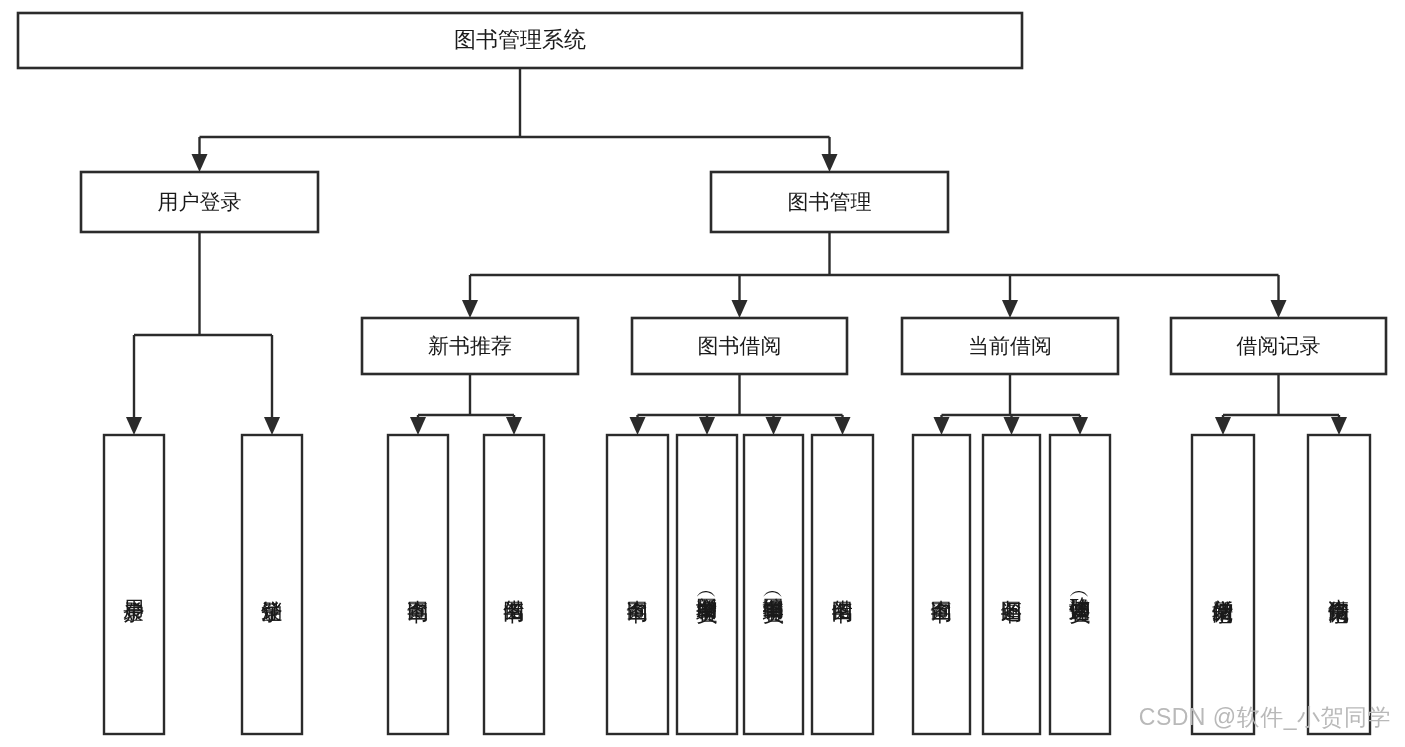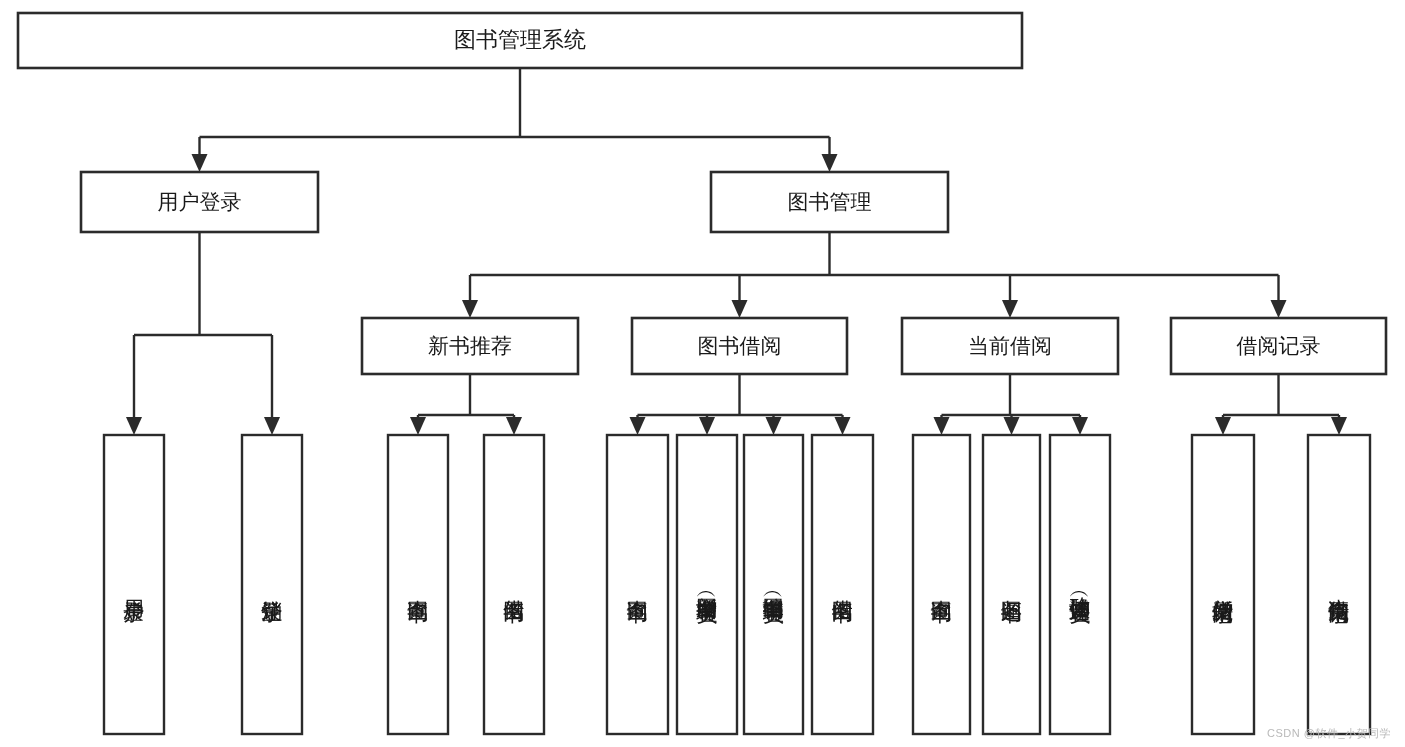--- a/index.html
+++ b/index.html
@@ -68,23 +68,23 @@
     font-size: 21px;
     line-height: 1.12;
     letter-spacing: 1px;
     color: #1a1a1a;
     white-space: nowrap;
     text-align: center;
   }
   .watermark {
     position: absolute;
     right: 14px;
-    bottom: 6px;
-    font-family: "Liberation Sans", "DejaVu Sans", sans-serif;
-    font-size: 11px;
+    bottom: 14px;
+    font-family: "Liberation Sans", "DejaVu Sans", sans-serif;
+    font-size: 23px;
     color: #b9b9b9;
     letter-spacing: 0.5px;
     user-select: none;
     white-space: nowrap;
   }
 </style>
 </head>
 <body>
 
 <div id="diagram-root">

